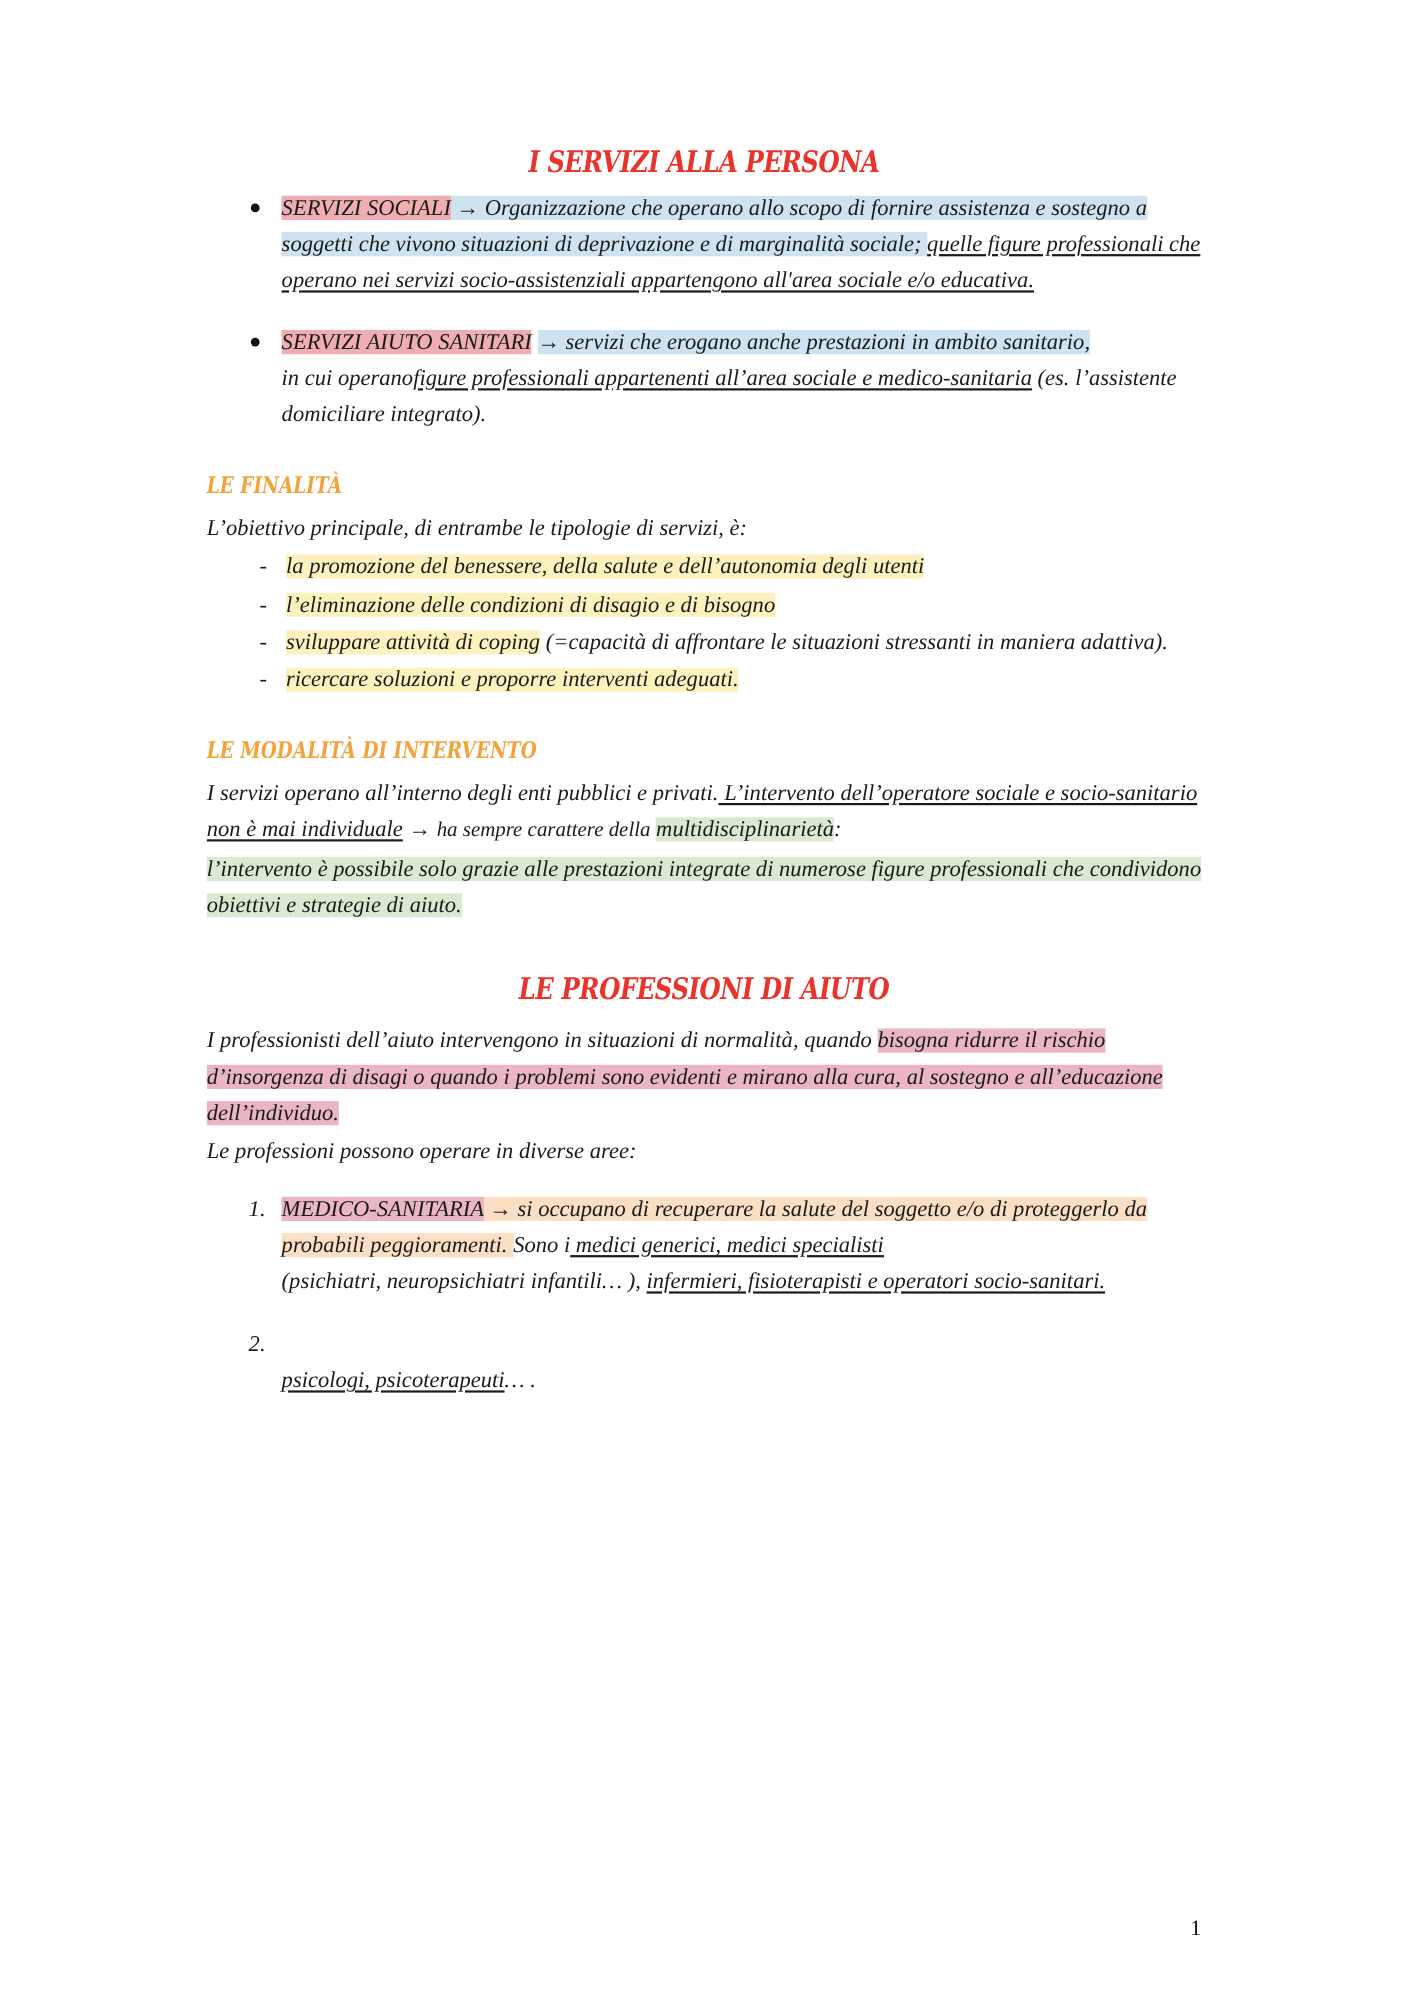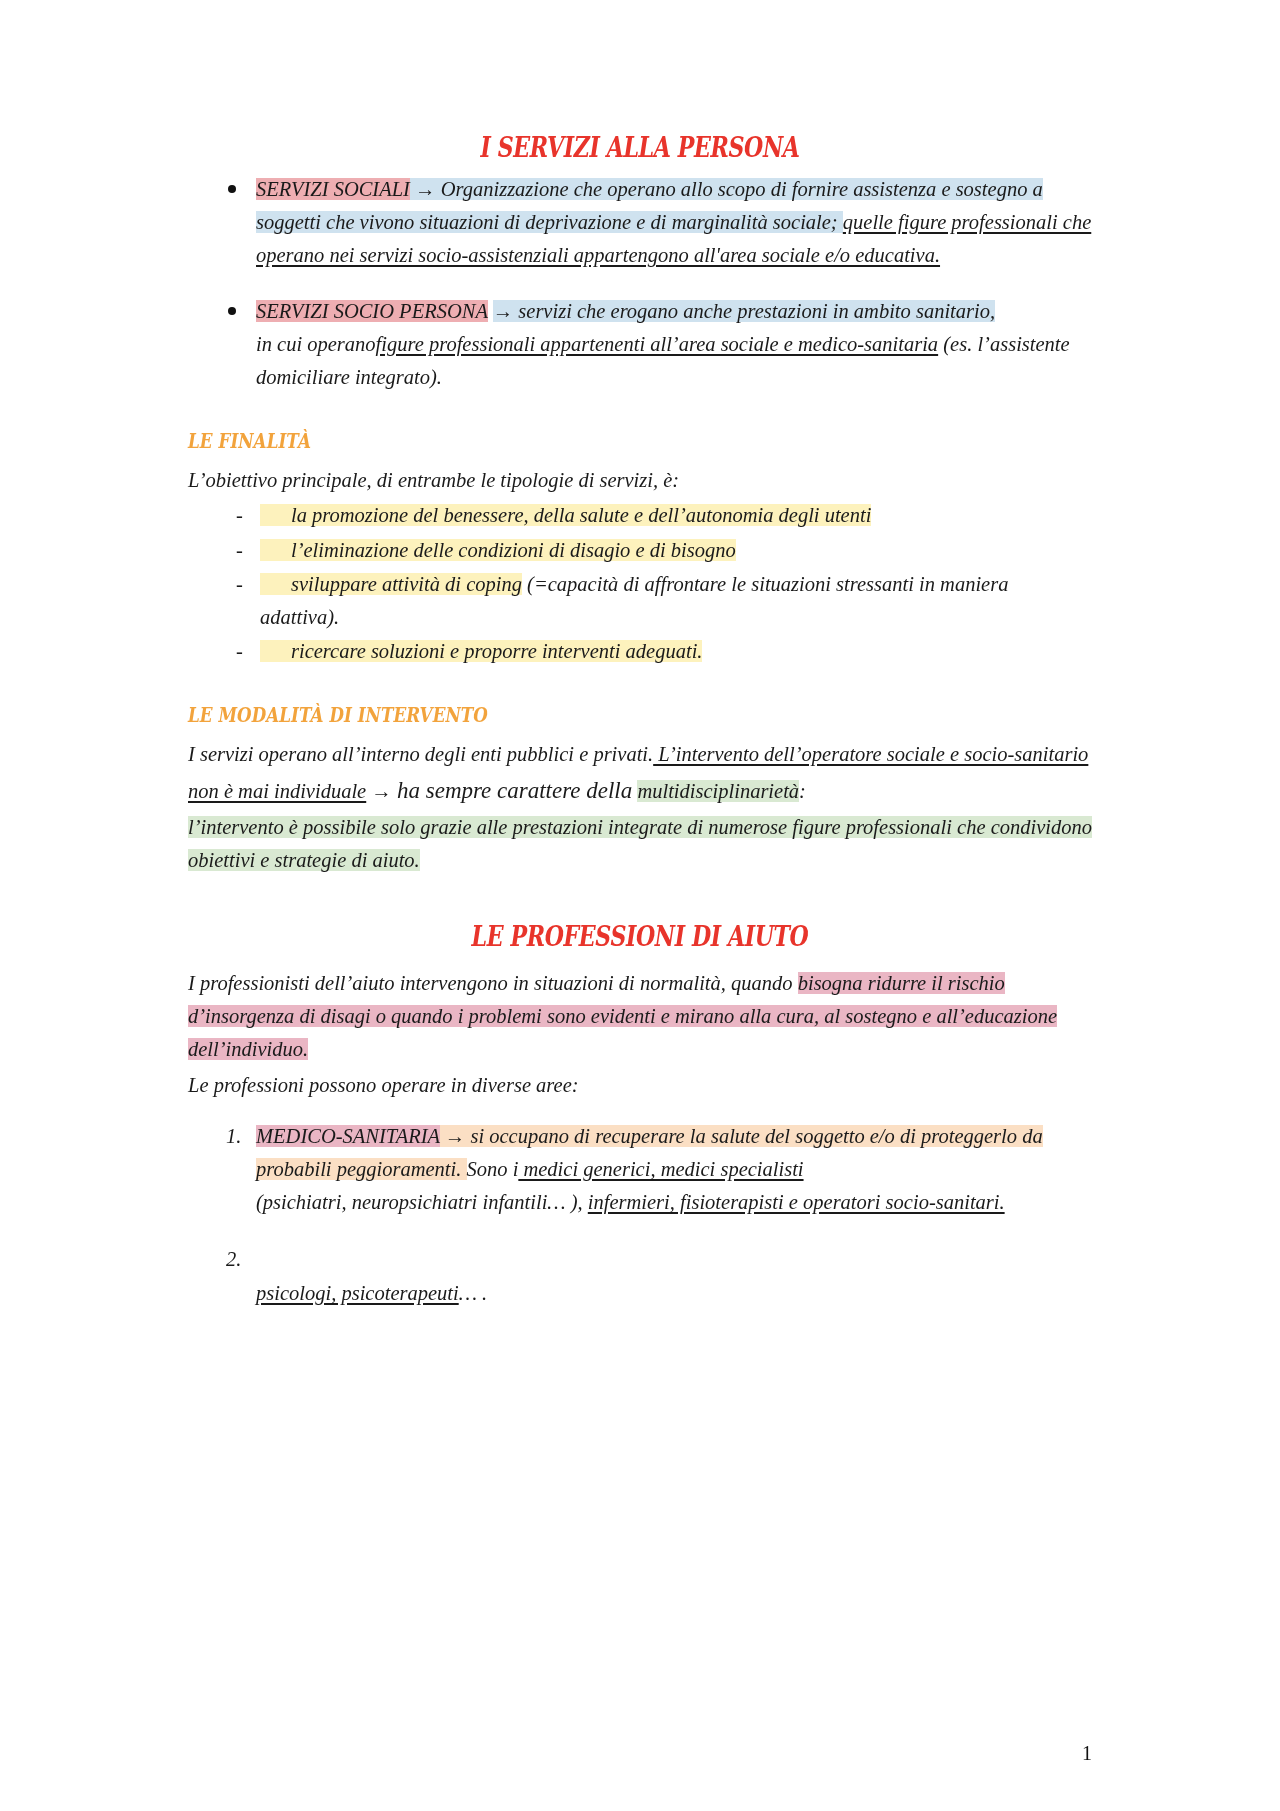--- a/index.html
+++ b/index.html
@@ -101,21 +101,21 @@
   ol.numbers > li::before {
     counter-increment: item;
     content: counter(item) ".";
     position: absolute;
     left: 38px;
     top: 0;
     font-style: italic;
   }
   .hl-blue   { background: #cfe2ef; }
   .hl-pink   { background: #eeaeb2; text-align: center; }
-  .hl-yellow { background: #fdf2bd; padding-left: 31px; }
+  .hl-yellow { background: #fdf2bd; }
   .hl-green  { background: #d9e9d2; }
   .hl-rose   { background: #eab6c4; }
   .hl-peach  { background: #fbdfc4; }
   .und { text-decoration: underline; text-underline-offset: 3px; }
   .arrow { font-style: normal; }
   .page-number {
     position: absolute;
     right: 150px;
     bottom: 58px;
     font-family: "Liberation Serif", serif;
@@ -136,21 +136,21 @@
     <ul class="bullets">
       <li>
         <span class="hl-blue">
           <span class="hl-pink">SERVIZI SOCIALI</span>
           <span class="arrow">→</span>
           <span>Organizzazione che operano allo scopo di fornire assistenza e sostegno a soggetti che vivono situazioni di deprivazione e di marginalità sociale;</span>
         </span>
         <span class="und">quelle figure professionali che operano nei servizi socio-assistenziali appartengono all'area sociale e/o educativa.</span>
       </li>
       <li>
-        <span class="hl-pink">SERVIZI SOCIO PERSONA</span>
+        <span class="hl-pink">SERVIZI AIUTO SANITARI</span>
         <span class="hl-blue"><span class="arrow">→</span>
         <span>servizi che erogano anche prestazioni in ambito sanitario,</span></span><br>
         <span>in cui operano</span><span class="und">figure professionali appartenenti all’area sociale e medico-sanitaria</span>
         <span>(es. l’assistente domiciliare integrato).</span>
       </li>
     </ul>
 
     <h2 class="section">LE FINALITÀ</h2>
     <p class="para">L’obiettivo principale, di entrambe le tipologie di servizi, è:</p>
     <ul class="dashes">
@@ -165,21 +165,21 @@
       </li>
       <li>
         <span class="hl-yellow">ricercare soluzioni e proporre interventi adeguati.</span><span></span>
       </li>
     </ul>
 
     <h2 class="section">LE MODALITÀ DI INTERVENTO</h2>
     <p class="para">
       <span>I servizi operano all’interno degli enti pubblici e privati.</span><span class="und"> L’intervento dell’operatore sociale e socio-sanitario non è mai individuale</span>
       <span class="arrow">→</span>
-      <span style="font-size:23px">ha sempre carattere della</span>
+      <span style="font-size:19px">ha sempre carattere della</span>
       <span class="hl-green">multidisciplinarietà</span><span>:</span>
     </p>
     <p class="para">
       <span class="hl-green">l’intervento è possibile solo grazie alle prestazioni integrate di numerose figure professionali che condividono obiettivi e strategie di aiuto.</span>
     </p>
 
     <h1 class="title second">LE PROFESSIONI DI AIUTO</h1>
 
     <p class="para">
       <span>I professionisti dell’aiuto intervengono in situazioni di normalità, quando </span><span class="hl-rose">bisogna ridurre il rischio d’insorgenza di disagi o quando i problemi sono evidenti e mirano alla cura, al sostegno e all’educazione dell’individuo.</span>

